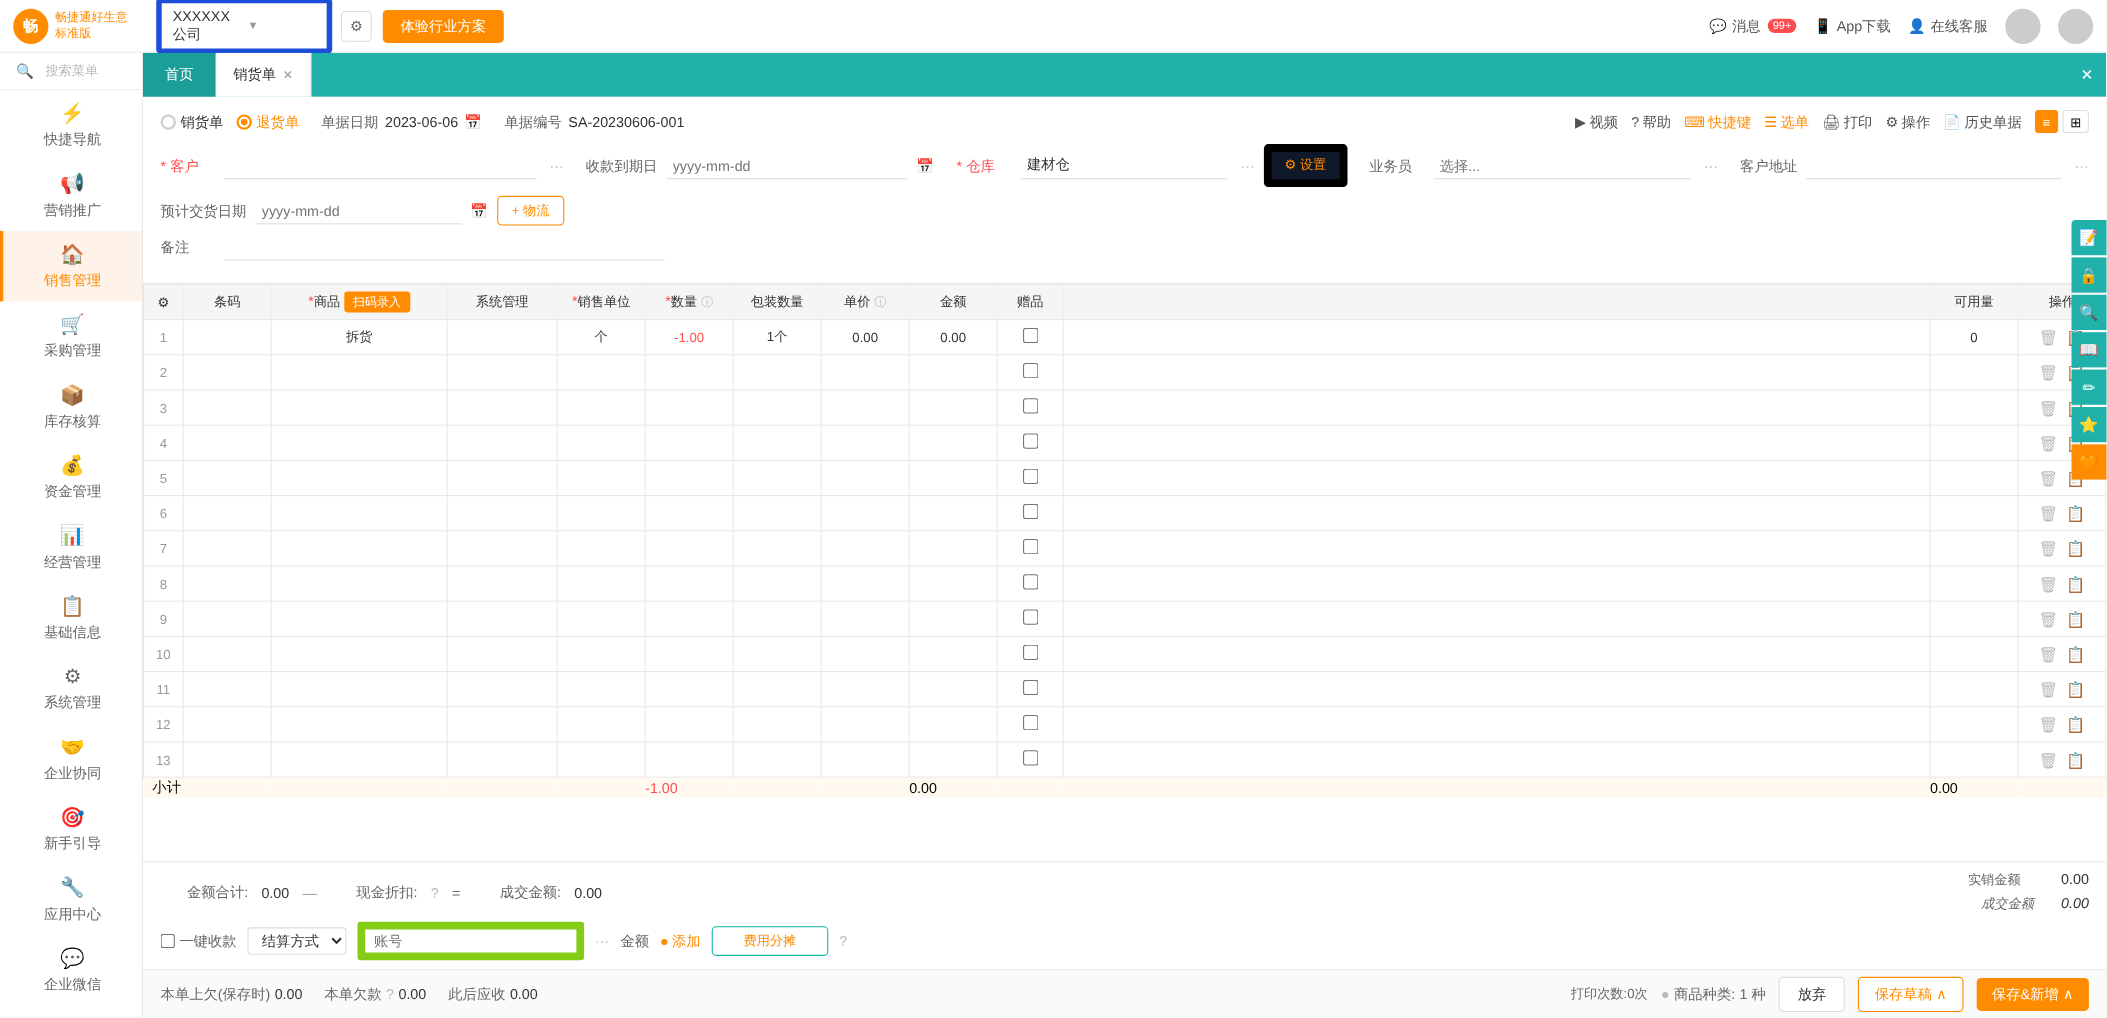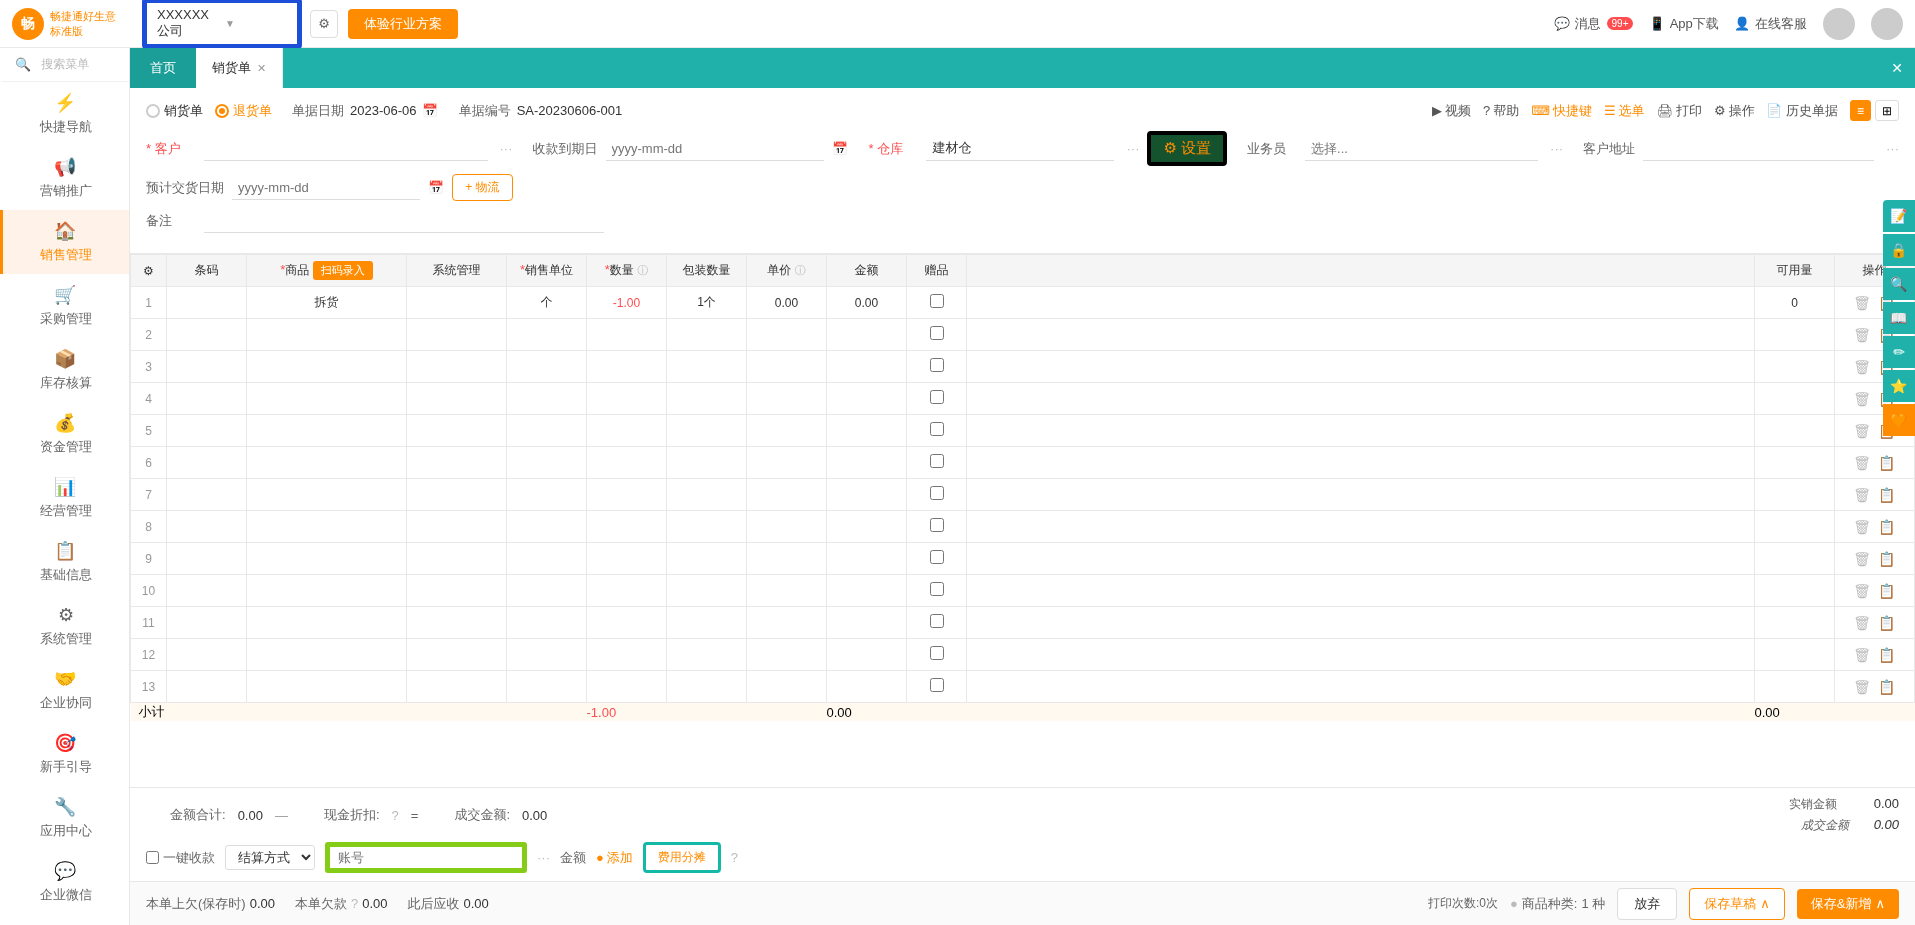--- a/index.html
+++ b/index.html
@@ -132,22 +132,22 @@
       padding: 4px 6px; color: #333; outline: none; background: transparent;
     }
     .field-dots { color: #bbb; margin-left: 4px; cursor: pointer; }
     .field-date-input {
       flex: 1; border: none; border-bottom: 1px solid #ddd;
       padding: 4px 6px; color: #bbb; outline: none; background: transparent;
     }
     .field-calendar { color: #ccc; cursor: pointer; }
     .remark-row { display: flex; align-items: center; gap: 8px; grid-column: 1/-1; }
     .settings-btn {
-      background: #14532d; border: 4px solid #000000; color: #ff8c00;
-      border-radius: 4px; padding: 4px 12px; cursor: pointer; font-size: 15px;
+      background: #0f172a; border: 7px solid #000000; color: #ff8c00;
+      border-radius: 4px; padding: 4px 12px; cursor: pointer; font-size: 12px;
       display: flex; align-items: center; gap: 4px;
     }
     .logistics-btn {
       background: #fff; border: 1px solid #ff8c00; color: #ff8c00;
       border-radius: 4px; padding: 4px 12px; cursor: pointer; font-size: 12px;
       display: flex; align-items: center; gap: 4px;
     }
 
     
     .table-container { flex: 1; overflow: auto; background: #fff; }
@@ -178,25 +178,25 @@
       border-top: 1px solid #e8e8e8; flex-shrink: 0;
     }
     .amount-row { display: flex; align-items: center; gap: 12px; margin-bottom: 8px; }
     .amount-label { color: #666; margin-left: 24px; }
     .amount-val { color: #333; font-weight: 500; }
     .dash { color: #999; }
     .equals { color: #666; }
     .payment-row { display: flex; align-items: center; gap: 10px; }
     .checkbox-label { display: flex; align-items: center; gap: 4px; color: #666; }
     .select-input { border: 1px solid #ddd; border-radius: 3px; padding: 3px 8px; color: #333; background: #fff; }
-    .account-input { border: 5px solid #84cc16; border-radius: 3px; padding: 3px 8px; color: #bbb; min-width: 80px; }
+    .account-input { border: 7px solid #84cc16; border-radius: 3px; padding: 3px 8px; color: #bbb; min-width: 80px; }
     .add-btn { color: #ff8c00; cursor: pointer; display: flex; align-items: center; gap: 3px; }
     .expense-btn {
-      border: 3px solid #14b8a6; color: #ff8c00; background: #fff;
-      border-radius: 4px; padding: 4px 12px; cursor: pointer; font-size: 12px;
+      border: 1px solid #14b8a6; color: #ff8c00; background: #fff;
+      border-radius: 4px; padding: 4px 28px; cursor: pointer; font-size: 12px;
     }
     .question-icon { color: #bbb; cursor: pointer; }
 
     
     .status-bar {
       height: 44px; background: #fafafa;
       border-top: 1px solid #e8e8e8;
       display: flex; align-items: center; padding: 0 16px; gap: 20px;
       flex-shrink: 0;
     }

